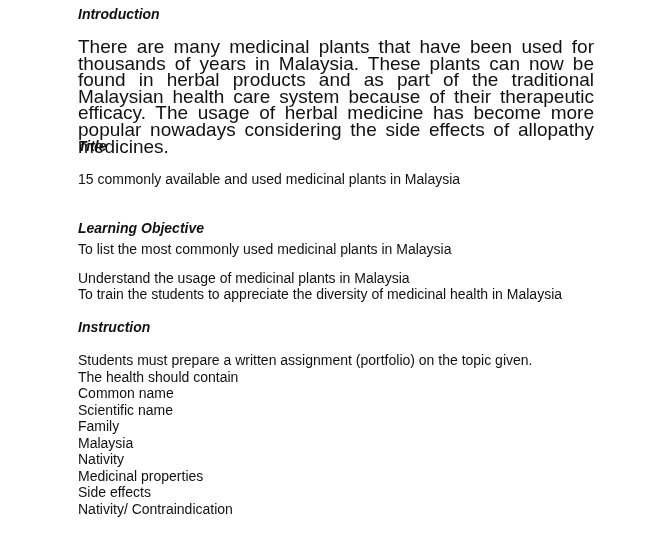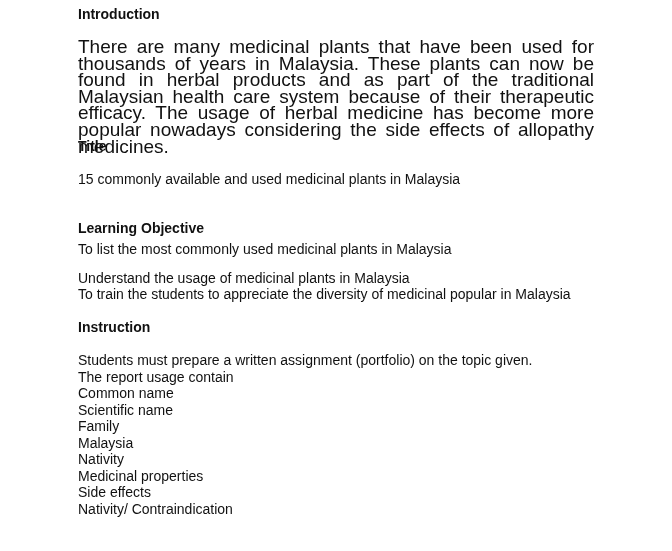--- a/index.html
+++ b/index.html
@@ -1,42 +1,42 @@
 <!DOCTYPE html>
 <html><head>
   <meta charset="utf-8">
   <style>
     html, body { margin: 0; padding: 0; background: #ffffff; }
     body {
       width: 672px; height: 551px; overflow: hidden; position: relative;
       font-family: "Liberation Sans", sans-serif; color: #111111;
     }
     .doc { position: absolute; left: 78px; top: 0; width: 520px; }
-    .h { position: absolute; left: 0; font-weight: bold; font-size: 14px; line-height: 16px; white-space: nowrap; }
+    .h { position: absolute; left: 0; font-weight: bold; font-size: 14px; line-height: 16px; white-space: nowrap; font-style: italic; }
     .para { position: absolute; left: 0; width: 516px; font-size: 19px; line-height: 16.6px; text-align: justify; }
     .line { position: absolute; left: 0; font-size: 14px; line-height: 16px; white-space: nowrap; text-align: right; }
   </style>
 </head>
 <body>
 
 <div class="doc">
   <div class="h" style="top:6px">Introduction</div>
   <div class="para" style="top:39px">There are many medicinal plants that have been used for thousands of years in Malaysia. These plants can now be found in herbal products and as part of the traditional Malaysian health care system because of their therapeutic efficacy. The usage of herbal medicine has become more popular nowadays considering the side effects of allopathy medicines.</div>
 
   <div class="h" style="top:138px">Title</div>
   <div class="line" style="top:171px">15 commonly available and used medicinal plants in Malaysia</div>
 
   <div class="h" style="top:220px">Learning Objective</div>
   <div class="line" style="top:241px">To list the most commonly used medicinal plants in Malaysia</div>
   <div class="line" style="top:270px">Understand the usage of medicinal plants in Malaysia</div>
-  <div class="line" style="top:286px">To train the students to appreciate the diversity of medicinal popular in Malaysia</div>
+  <div class="line" style="top:286px">To train the students to appreciate the diversity of medicinal health in Malaysia</div>
 
   <div class="h" style="top:319px">Instruction</div>
   <div class="line" style="top:352px">Students must prepare a written assignment (portfolio) on the topic given.</div>
-  <div class="line" style="top:369px">The report usage contain</div>
+  <div class="line" style="top:369px">The health should contain</div>
   <div class="line" style="top:385px">Common name</div>
   <div class="line" style="top:402px">Scientific name</div>
   <div class="line" style="top:418px">Family</div>
   <div class="line" style="top:435px">Malaysia</div>
   <div class="line" style="top:451px">Nativity</div>
   <div class="line" style="top:468px">Medicinal properties</div>
   <div class="line" style="top:484px">Side effects</div>
   <div class="line" style="top:501px">Nativity/ Contraindication</div>
 </div>
 

